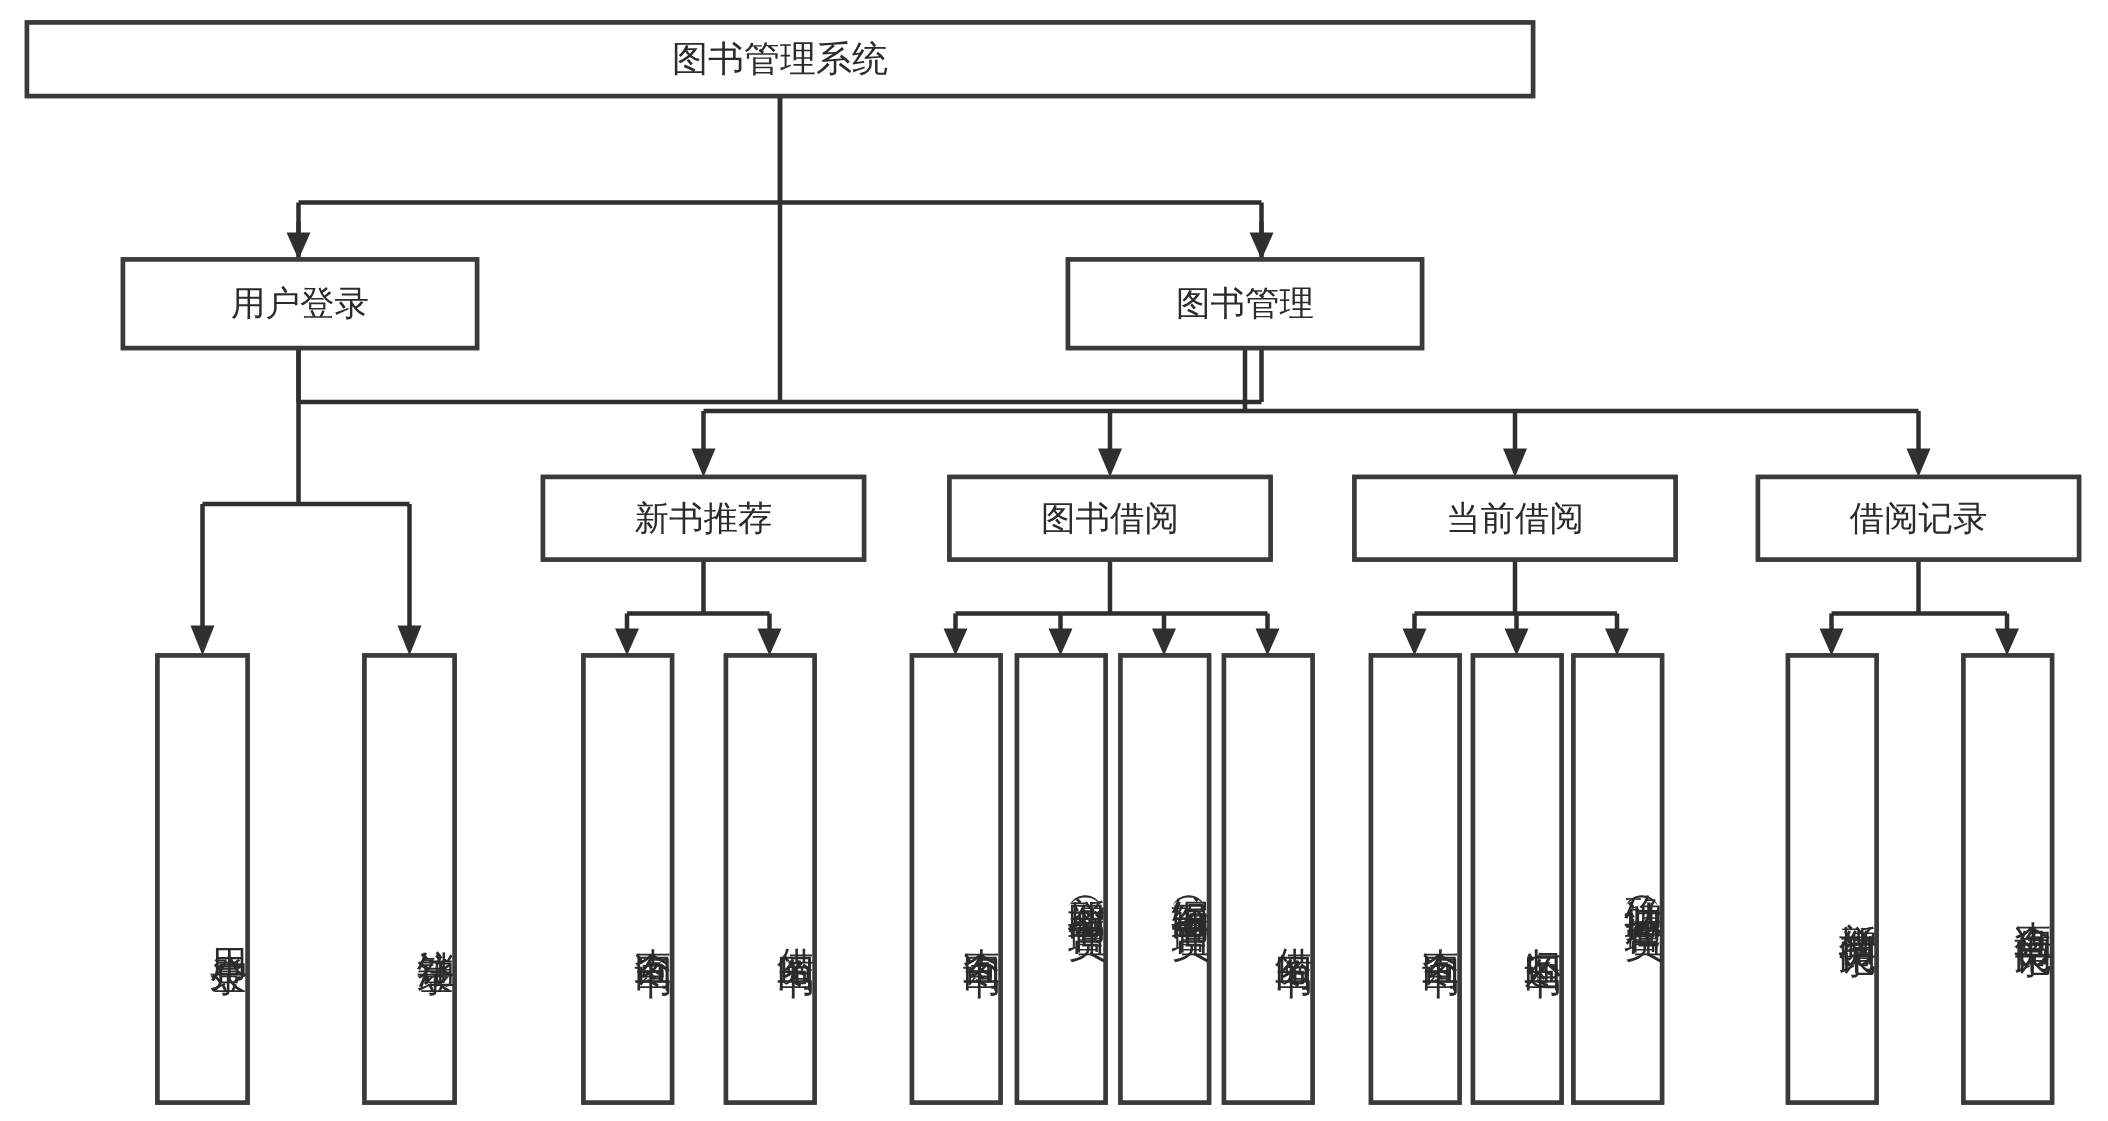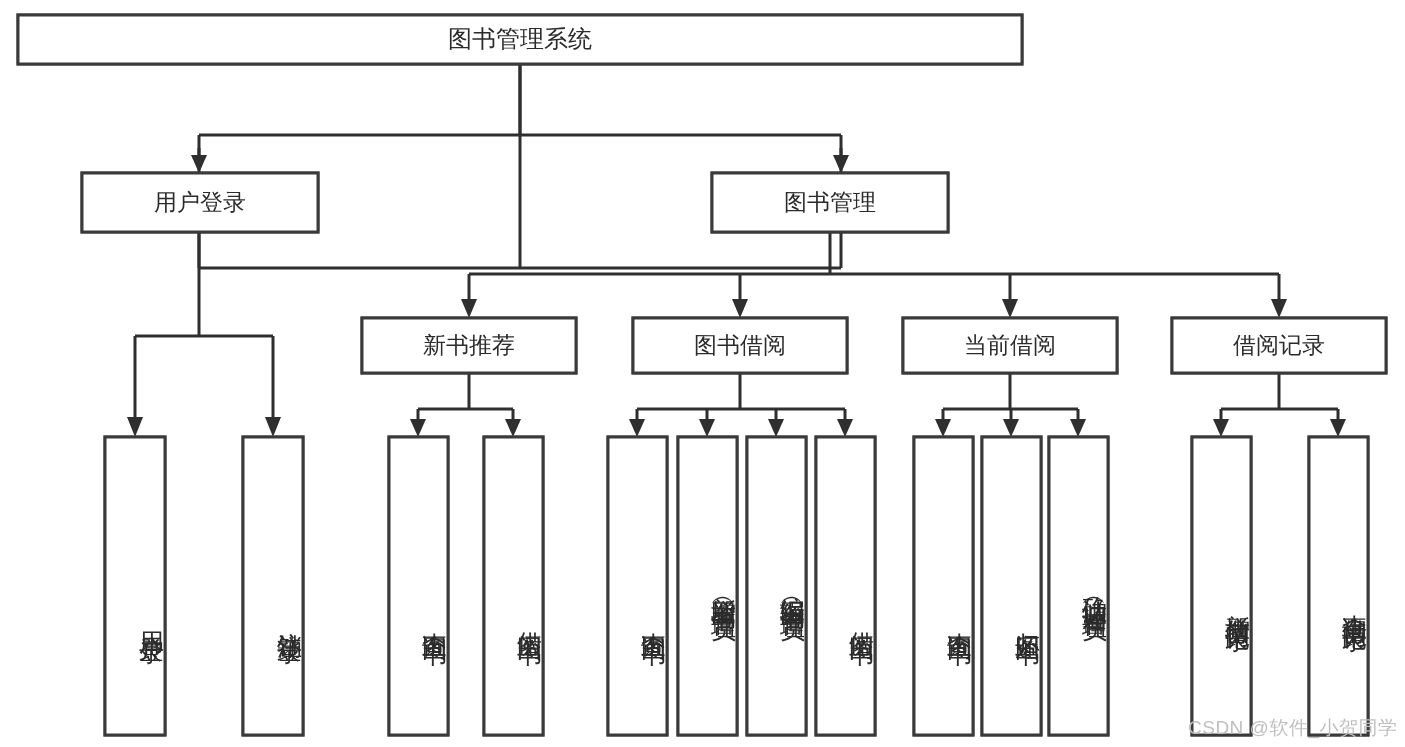--- a/index.html
+++ b/index.html
@@ -259,15 +259,14 @@
   <div class="leaf-label" style="left:747px; top:446px; width:59px; height:289px;">编辑图书（管理员）</div>
   <div class="leaf-label" style="left:816px; top:500px; width:59px; height:235px;">借阅图书</div>
 
   <div class="leaf-label" style="left:914px; top:500px; width:59px; height:235px;">查询图书</div>
   <div class="leaf-label" style="left:982px; top:500px; width:59px; height:235px;">归还图书</div>
   <div class="leaf-label" style="left:1049px; top:446px; width:59px; height:289px;">确认归还（管理员）</div>
 
   <div class="leaf-label" style="left:1192px; top:470px; width:59px; height:265px;">新增借阅记录</div>
   <div class="leaf-label" style="left:1309px; top:470px; width:59px; height:265px;">查询借阅记录</div>
 
-  <div class="watermark">CSDN @软件_小贺同学</div>
 
 </div>
 
 </body></html>

